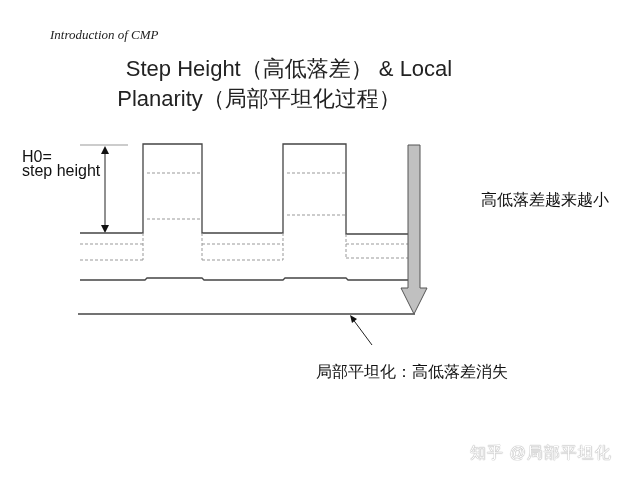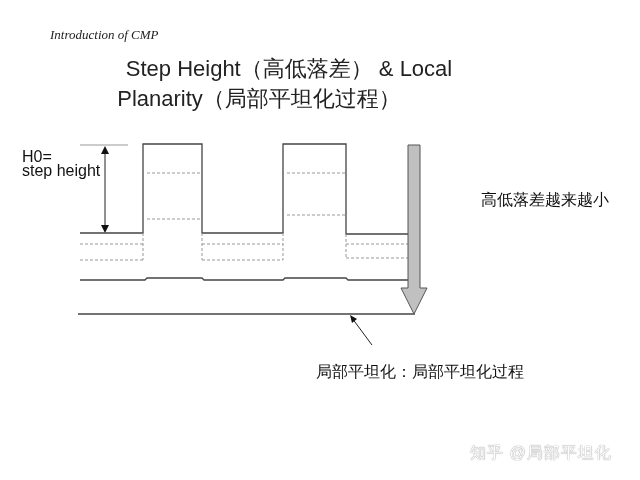--- a/index.html
+++ b/index.html
@@ -65,14 +65,14 @@
 
   <line x1="78" y1="314" x2="415" y2="314" stroke="#444" stroke-width="1.3"></line>
 
   <path d="M408,145 L420,145 L420,288 L427,288 L414,314 L401,288 L408,288 z" fill="#c0c0c0" stroke="#555" stroke-width="1"></path>
 
   <line x1="372" y1="345" x2="352" y2="318" stroke="#222" stroke-width="1"></line>
   <path d="M350,315 L352,323 L357,319 z" fill="#111"></path>
 </svg>
 
 <div class="label-shrink">高低落差越来越小</div>
-<div class="label-planar">局部平坦化：局部平坦化过程</div>
+<div class="label-planar">局部平坦化：高低落差消失</div>
 <div class="watermark">知乎 @局部平坦化</div>
 
 </body></html>

